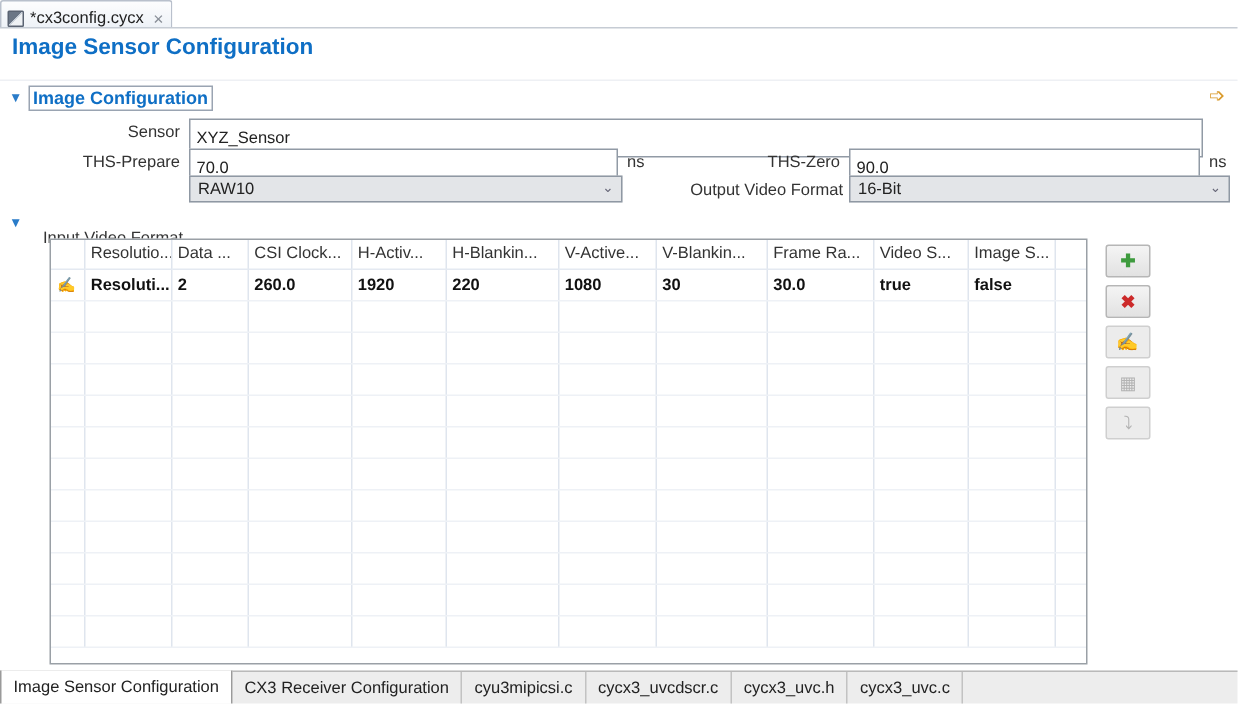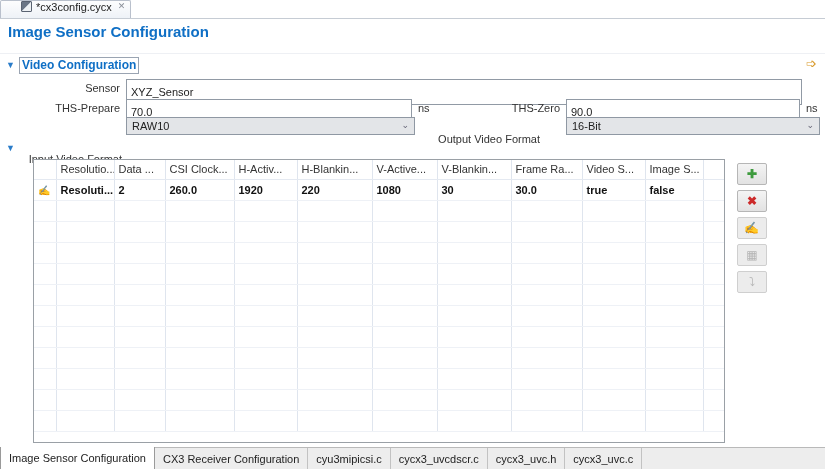--- a/index.html
+++ b/index.html
@@ -2,22 +2,22 @@
 <html><head>
 <meta charset="utf-8">
 <style>
   * { margin:0; padding:0; box-sizing:border-box; }
   html,body { width:825px; height:469px; background:#fff; overflow:hidden;
     font-family:"Liberation Sans", sans-serif; -webkit-font-smoothing:antialiased; }
 
   
   .tabstrip { position:absolute; left:0; top:0; width:825px; height:19px; background:#fff; }
   .tabstrip-line { position:absolute; left:0; top:18px; width:825px; height:1px; background:#c6ccd4; }
-  .editor-tab { position:absolute; left:0; top:0; height:18px; padding:0 5px 0 20px;
-    display:flex; align-items:flex-start; gap:4px; background:linear-gradient(#fdfdfe,#eef2f7);
+  .editor-tab { position:absolute; left:0; top:0; height:18px; padding:0 5px 0 4px;
+    display:flex; align-items:flex-end; gap:4px; background:linear-gradient(#fdfdfe,#eef2f7);
     border:1px solid #b9c0cc; border-bottom:none; border-radius:2px 2px 0 0; cursor:default; }
   .editor-tab .file-icon { width:11px; height:11px; display:inline-block;
     background:linear-gradient(135deg,#6b7686 0 45%, #c8cfd8 45% 55%, #eef1f4 55%);
     border:1px solid #5a6372; border-radius:1px; }
   .editor-tab .tab-title { font-size:11px; color:#222; }
   .editor-tab .close-x { font-size:9px; color:#8a8f98; padding-left:2px; cursor:pointer; }
 
   
   .page-title { position:absolute; left:8px; top:23px; font-size:15px; font-weight:bold; color:#0f6fc5; }
   .title-sep { position:absolute; left:0; top:53px; width:825px; height:1px; background:#eef0f4; }
@@ -77,42 +77,42 @@
     <span class="close-x">✕</span>
   </div>
   <div class="tabstrip-line"></div>
 </div>
 
 <div class="page-title">Image Sensor Configuration</div>
 <div class="title-sep"></div>
 
 <div class="section-header" style="top:58px;">
   <span class="tri">▼</span>
-  <span class="section-title focusbox">Video Configuration</span>
+  <span class="section-title focusbox">Image Configuration</span>
 </div>
 <span class="goto-arrow">➩</span>
 
 <span class="flabel" style="left:20px; top:82px; width:100px;">Sensor</span>
 <input class="tinput" style="left: 126px; top: 79px; width: 676px;" value="XYZ_Sensor">
 
 <span class="flabel" style="left:20px; top:102px; width:100px;">THS-Prepare</span>
 <input class="tinput" style="left: 126px; top: 99px; width: 286px;" value="70.0">
 <span class="unit" style="left:418px; top:102px;">ns</span>
 
 <span class="flabel" style="left:440px; top:102px; width:120px;">THS-Zero</span>
 <input class="tinput" style="left: 566px; top: 99px; width: 234px;" value="90.0">
 <span class="unit" style="left:806px; top:102px;">ns</span>
 
 <span class="flabel" style="left:4px; top:121px; width:118px;margin-top:32px;">Input Video Format</span>
 <div class="dropdown" style="left:126px; top:117px; width:289px;">
   <span class="dval">RAW10</span>
   <span class="chev">⌄</span>
 </div>
 
-<span class="flabel" style="left:420px; top:121px; width:120px;margin-top:12px;">Output Video Format</span>
+<span class="flabel" style="left:442px; top:121px; width:120px;">Output Video Format</span>
 <div class="dropdown" style="left:566px; top:117px; width:254px;">
   <span class="dval">16-Bit</span>
   <span class="chev">⌄</span>
 </div>
 
 <div class="section-header" style="top:141px;">
   <span class="tri">▼</span>
 </div>
 
 <div class="frame-table-wrap">

